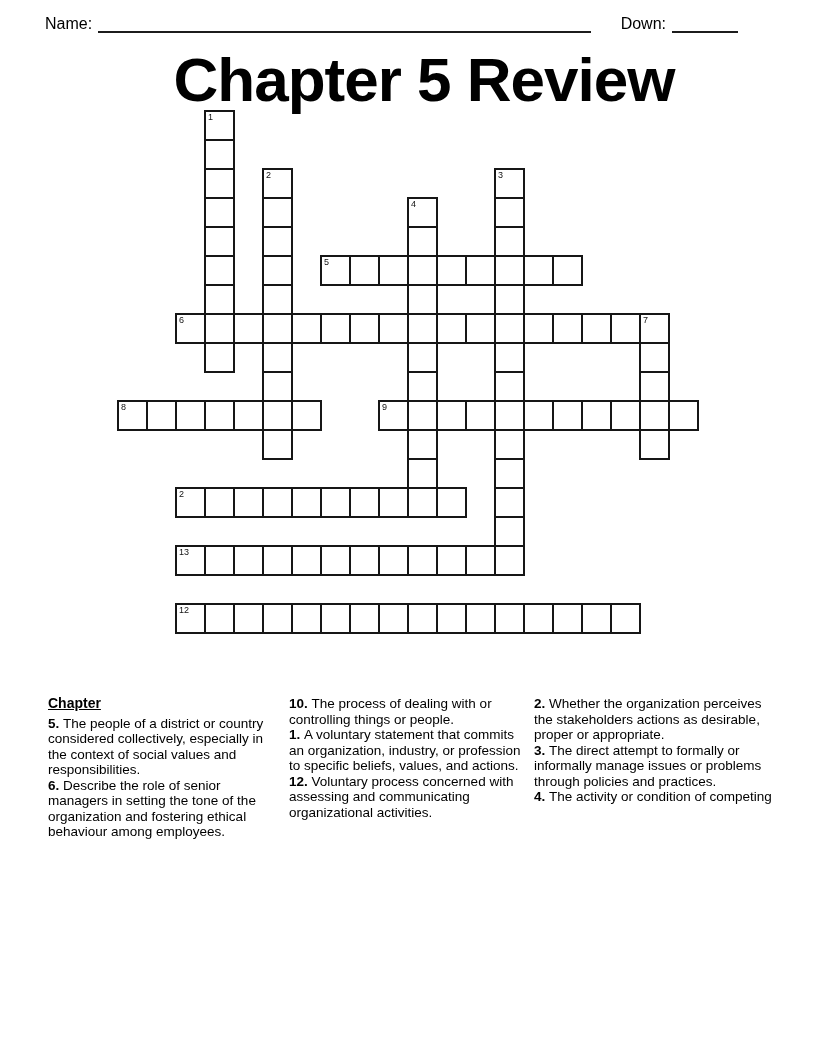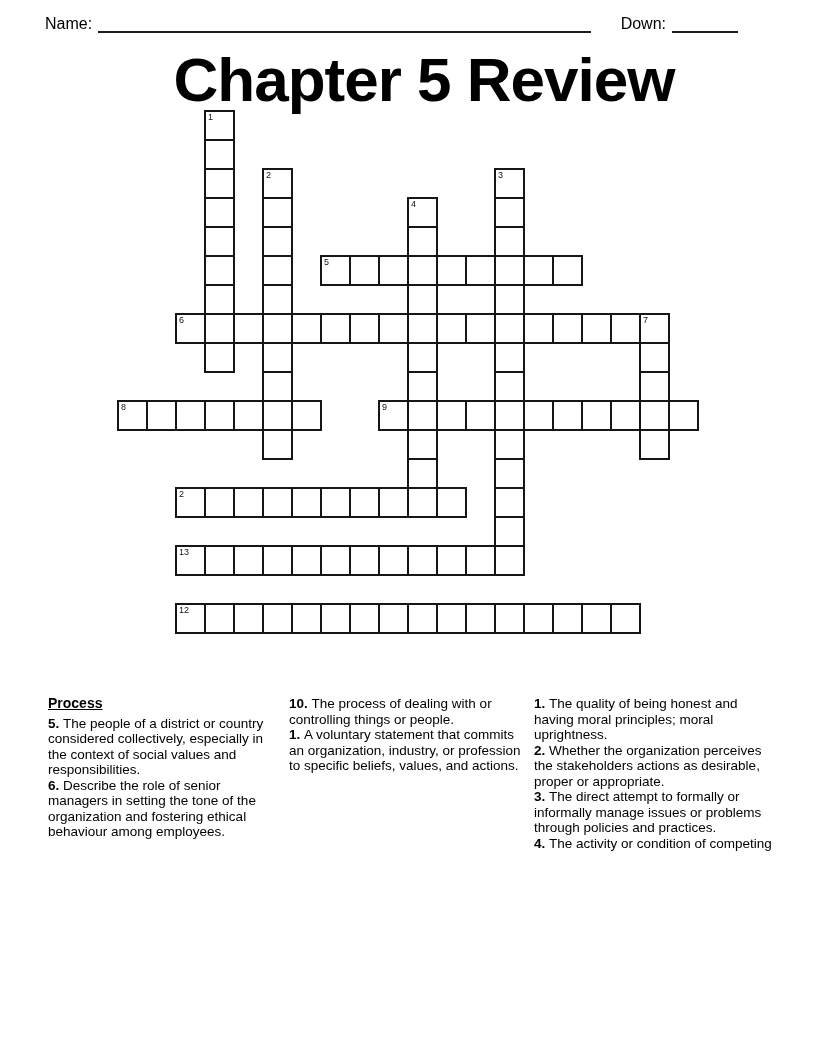--- a/index.html
+++ b/index.html
@@ -192,26 +192,26 @@
     <div class="cell" style="left: 319px; top: 493px;"></div>
     <div class="cell" style="left: 348px; top: 493px;"></div>
     <div class="cell" style="left: 377px; top: 493px;"></div>
     <div class="cell" style="left: 406px; top: 493px;"></div>
     <div class="cell" style="left: 435px; top: 493px;"></div>
     <div class="cell" style="left: 464px; top: 493px;"></div>
     <div class="cell" style="left: 493px; top: 493px;"></div>
   </div>
 
 <div class="clue-col" id="cluecol-0">
-    <div class="clue-heading">Process</div>
+    <div class="clue-heading">Chapter</div>
     <p class="clue"><b>5. </b>The people of a district or country considered collectively, especially in the context of social values and responsibilities.</p>
     <p class="clue"><b>6. </b>Describe the role of senior managers in setting the tone of the organization and fostering ethical behaviour among employees.</p>
   </div>
 <div class="clue-col" id="cluecol-1">
     <p class="clue"><b>10. </b>The process of dealing with or controlling things or people.</p>
     <p class="clue"><b>1. </b>A voluntary statement that commits an organization, industry, or profession to specific beliefs, values, and actions.</p>
+    <p class="clue"><b>12. </b>Voluntary process concerned with assessing and communicating organizational activities.</p>
   </div>
 <div class="clue-col" id="cluecol-2">
-    <p class="clue"><b>1. </b>The quality of being honest and having moral principles; moral uprightness.</p>
     <p class="clue"><b>2. </b>Whether the organization perceives the stakeholders actions as desirable, proper or appropriate.</p>
     <p class="clue"><b>3. </b>The direct attempt to formally or informally manage issues or problems through policies and practices.</p>
     <p class="clue"><b>4. </b>The activity or condition of competing</p>
   </div>
 
 </body></html>

